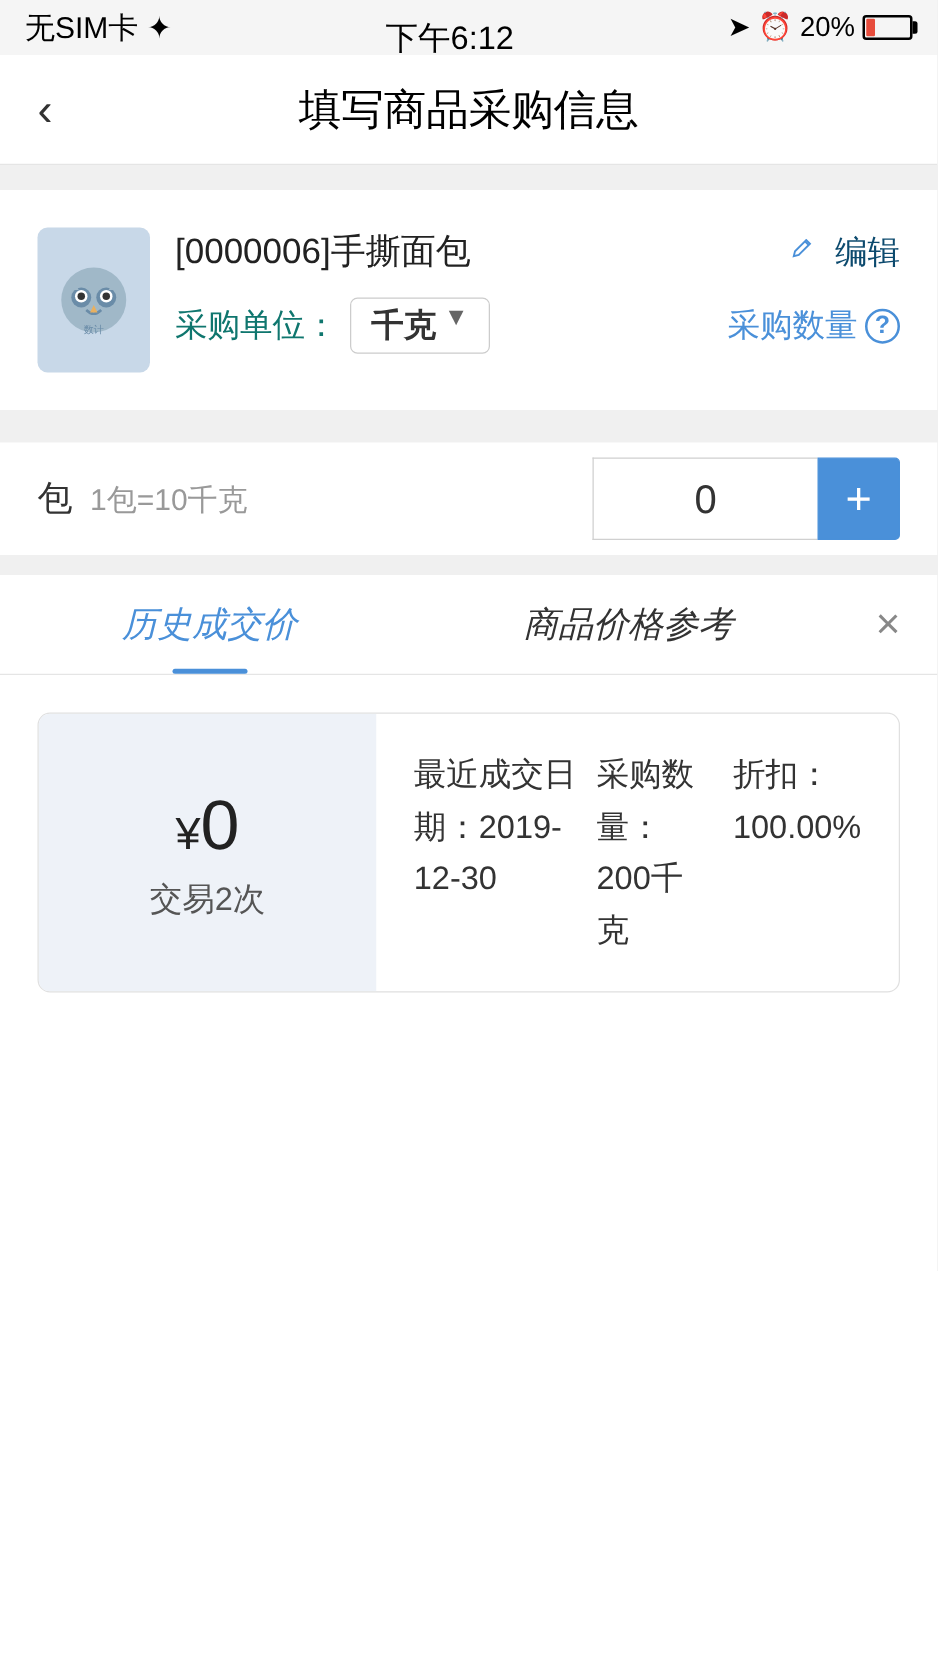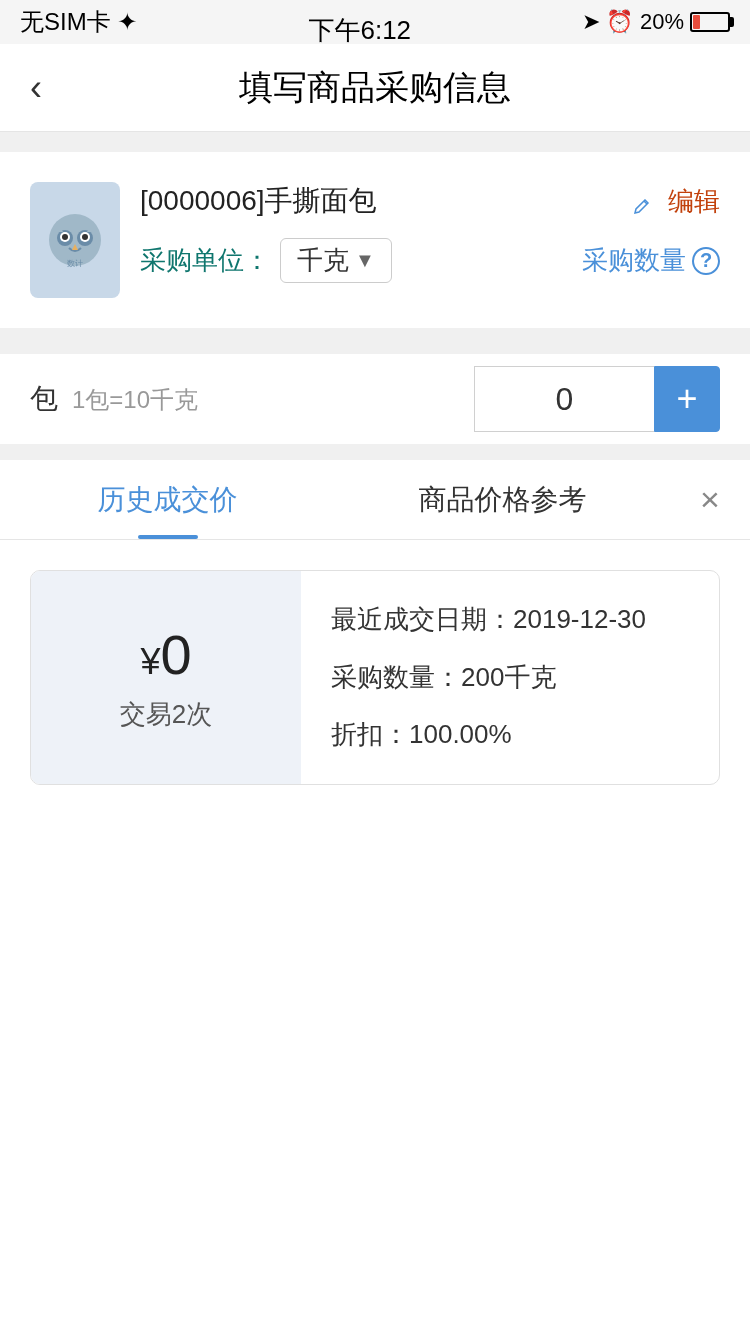--- a/index.html
+++ b/index.html
@@ -120,23 +120,23 @@
       justify-content: space-between;
       align-items: center;
     }
     .product-name {
       font-size: 28px;
       color: #222;
       font-weight: 500;
     }
     .edit-link {
       display: flex;
-      align-items: flex-end;
+      align-items: center;
       gap: 16px;
-      color: #c2410c;
+      color: #0c4a6e;
       font-size: 26px;
       cursor: pointer;
     }
     .product-unit-row {
       display: flex;
       align-items: center;
       justify-content: space-between;
       margin-top: 18px;
     }
     .unit-label {
@@ -144,23 +144,23 @@
       color: #0f766e;
     }
     .unit-select {
       border: 1px solid #ccc;
       border-radius: 6px;
       padding: 4px 16px;
       font-size: 26px;
       color: #333;
       background: #fff;
       display: flex;
-      align-items: center;
       gap: 6px;
       cursor: pointer;
+      font-weight: bold;
     }
     .unit-select-arrow {
       font-size: 20px;
       color: #666;
     }
     .price-ref-link {
       display: flex;
       align-items: center;
       gap: 6px;
       color: #4a90d9;
@@ -236,20 +236,21 @@
 
     
     .tab-bar {
       background: #fff;
       margin-top: 16px;
       display: flex;
       align-items: center;
       height: 80px;
       border-bottom: 1px solid #e5e5e5;
       position: relative;
+      font-style: italic;
     }
     .tab-item {
       flex: 1;
       height: 100%;
       display: flex;
       align-items: center;
       justify-content: center;
       font-size: 28px;
       color: #333;
       cursor: pointer;
@@ -314,21 +315,20 @@
       font-weight: normal;
     }
     .price-trades {
       font-size: 26px;
       color: #555;
     }
     .price-card-right {
       flex: 1;
       padding: 28px 30px;
       display: flex;
-      flex-direction: column;
       justify-content: center;
       gap: 16px;
     }
     .price-detail-row {
       font-size: 26px;
       color: #333;
       line-height: 1.6;
     }
 
     

